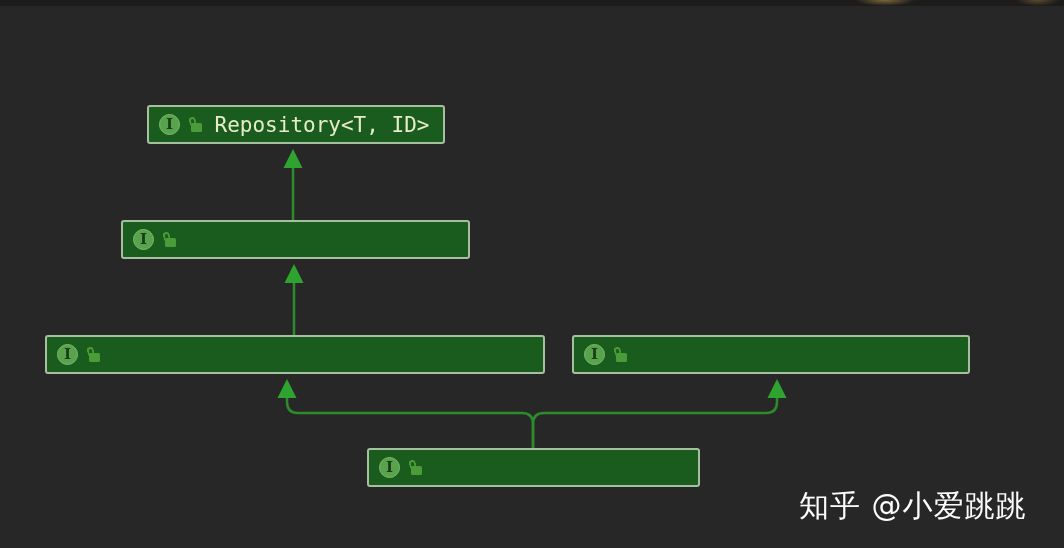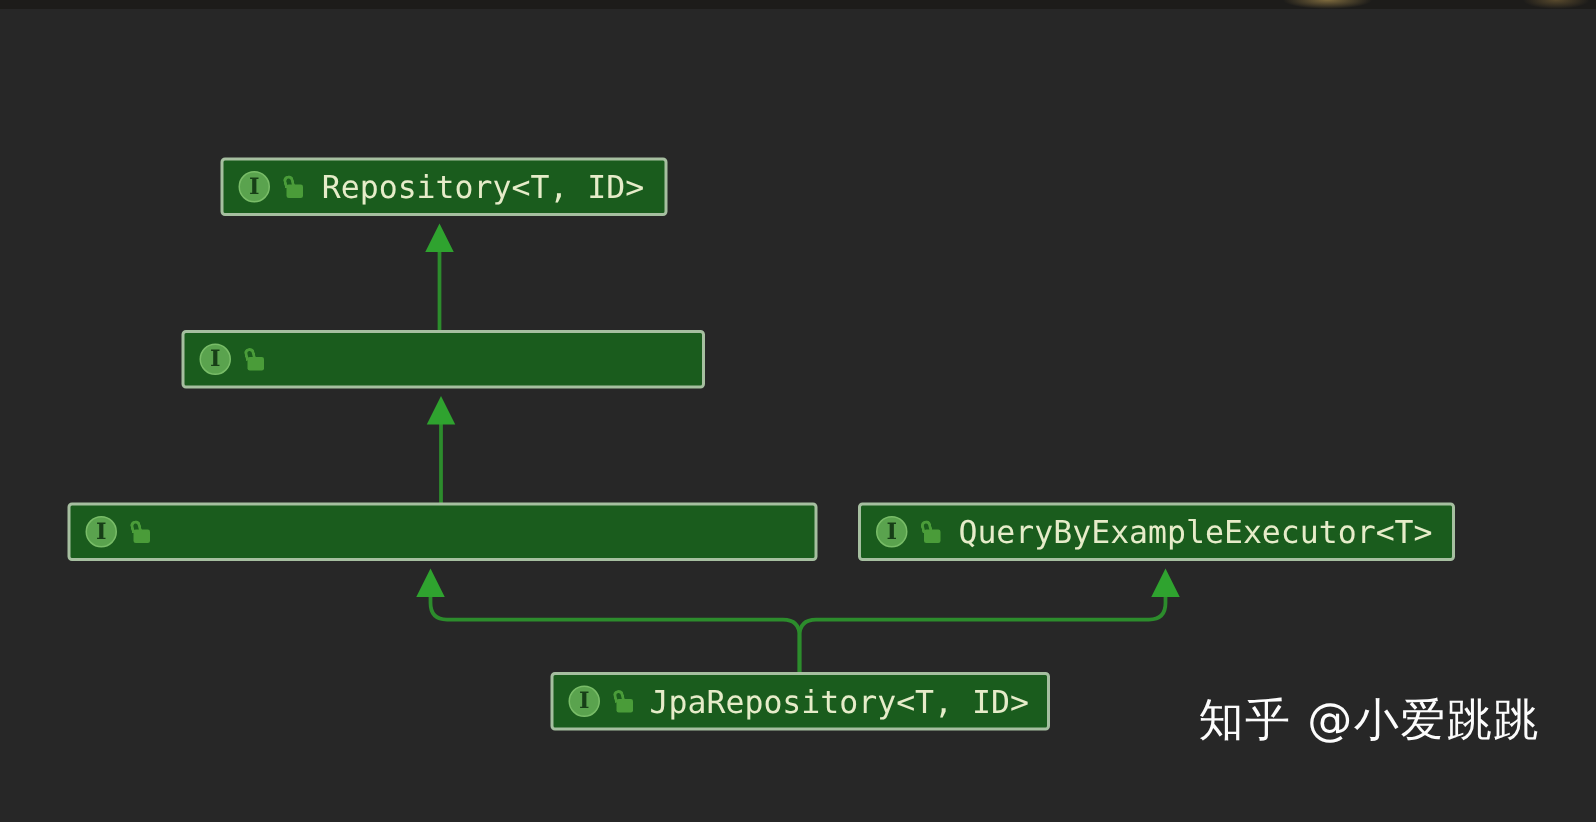--- a/index.html
+++ b/index.html
@@ -99,21 +99,21 @@
   
   .n-repository { left: 147px; top: 105px; width: 298px; }
   .n-crud       { left: 121px; top: 220px; width: 349px; }
   .n-paging     { left:  45px; top: 335px; width: 500px; }
   .n-query      { left: 572px; top: 335px; width: 398px; }
   .n-jpa        { left: 367px; top: 448px; width: 333px; }
 
   .watermark {
     position: absolute;
     left: 799px;
-    top: 460px;
+    top: 486px;
     color: #fcfcfc;
     font-family: "DejaVu Sans", "Liberation Sans", sans-serif;
     font-size: 30px;
     letter-spacing: 1px;
     white-space: pre;
   }
 </style>
 </head>
 <body>
 
@@ -171,27 +171,25 @@
         <span class="body"></span>
     </span>
   </div>
 
   <div class="node n-query">
     <span class="iface-icon">I</span>
     <span class="lock-icon">
       <span class="shackle"></span>
         <span class="body"></span>
     </span>
-    <span class="label">QueryByExampleExecutor&lt;T&gt;</span>
   </div>
 
   <div class="node n-jpa">
     <span class="iface-icon">I</span>
     <span class="lock-icon">
       <span class="shackle"></span>
         <span class="body"></span>
     </span>
-    <span class="label">JpaRepository&lt;T, ID&gt;</span>
   </div>
 
   <div class="watermark">知乎 @小爱跳跳</div>
 
 </div>
 
 </body></html>

